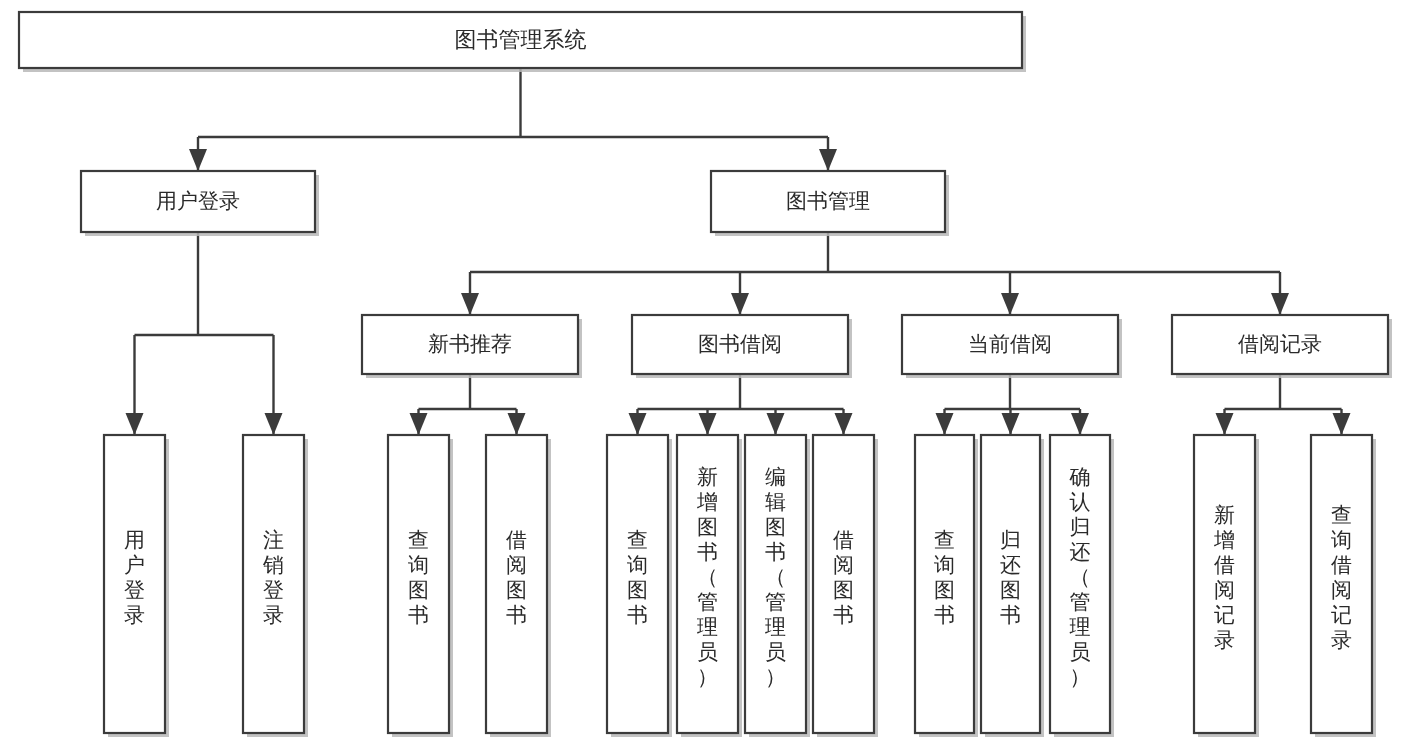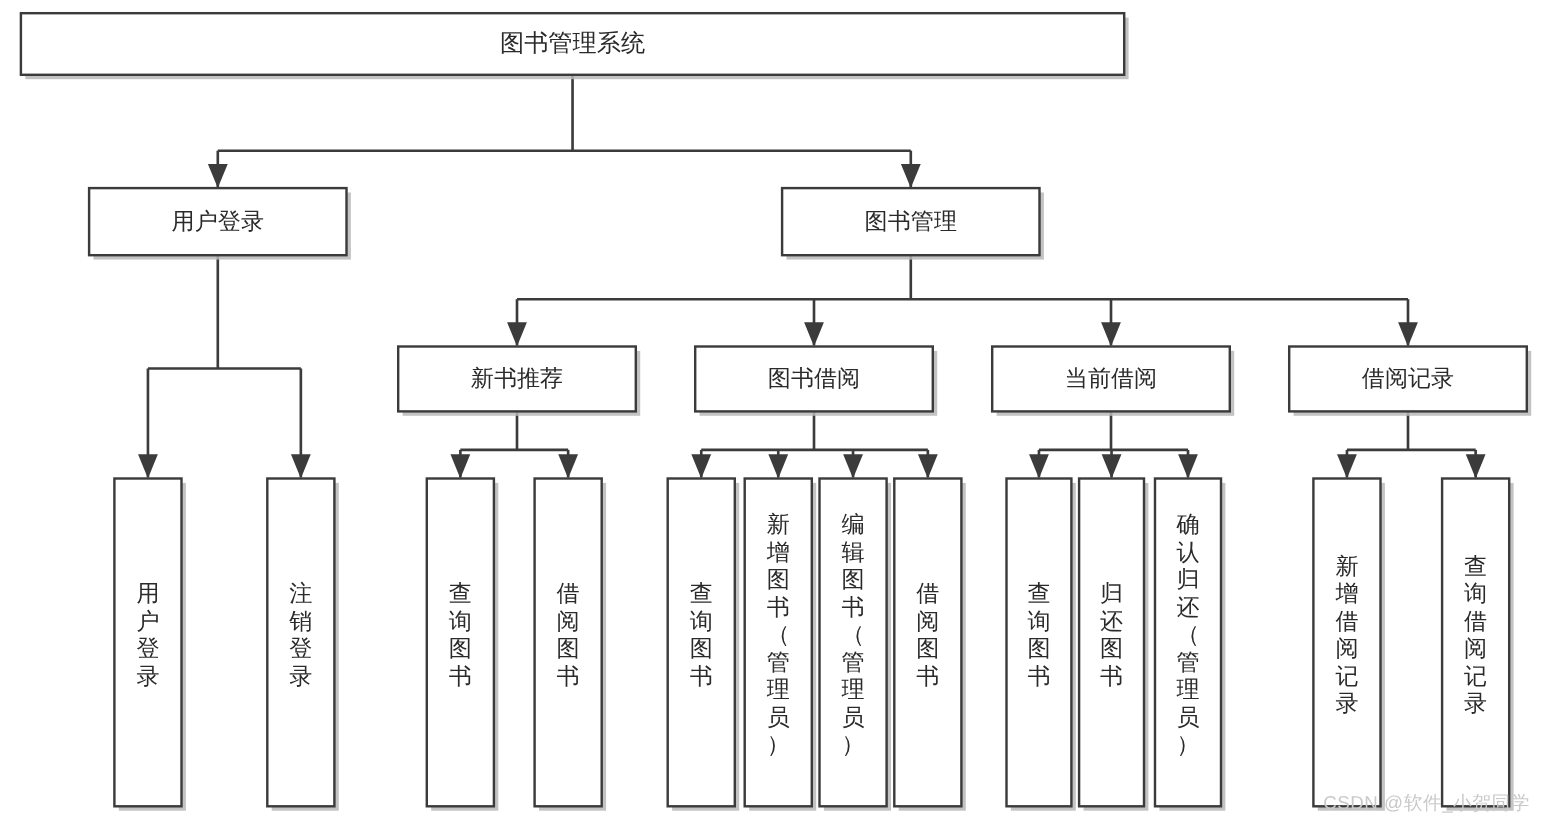--- a/index.html
+++ b/index.html
@@ -231,14 +231,13 @@
           <text x="1224.5" y="521.5" class="leaf-label"><tspan x="1224.5" dy="0">新</tspan><tspan x="1224.5" dy="25">增</tspan><tspan x="1224.5" dy="25">借</tspan><tspan x="1224.5" dy="25">阅</tspan><tspan x="1224.5" dy="25">记</tspan><tspan x="1224.5" dy="25">录</tspan></text>
         </g>
         <g>
           <rect x="1315" y="439" width="61" height="298" class="node-shadow"></rect>
           <rect x="1311" y="435" width="61" height="298" class="node-box"></rect>
           <text x="1341.5" y="521.5" class="leaf-label"><tspan x="1341.5" dy="0">查</tspan><tspan x="1341.5" dy="25">询</tspan><tspan x="1341.5" dy="25">借</tspan><tspan x="1341.5" dy="25">阅</tspan><tspan x="1341.5" dy="25">记</tspan><tspan x="1341.5" dy="25">录</tspan></text>
         </g>
       </g>
   </svg>
 
-  <div class="watermark">CSDN @软件_小贺同学</div>
 </div>
 
 </body></html>

